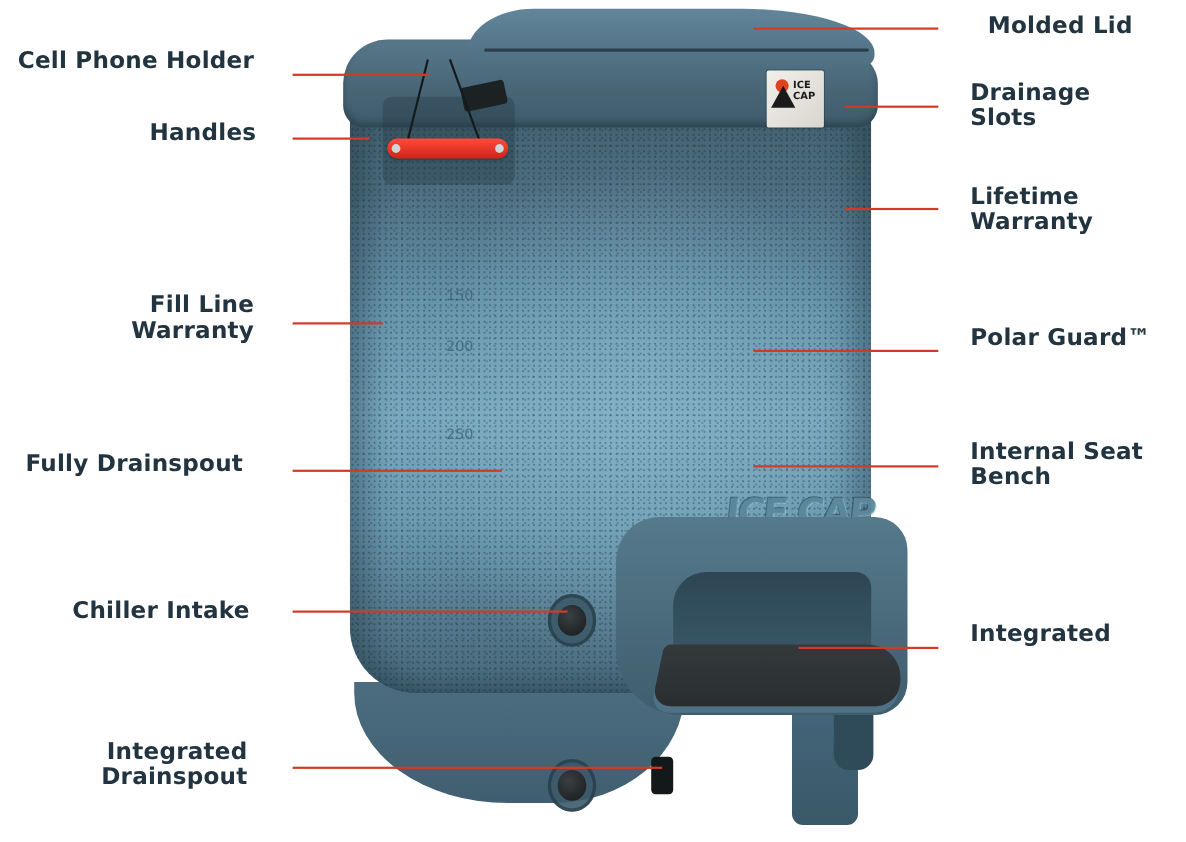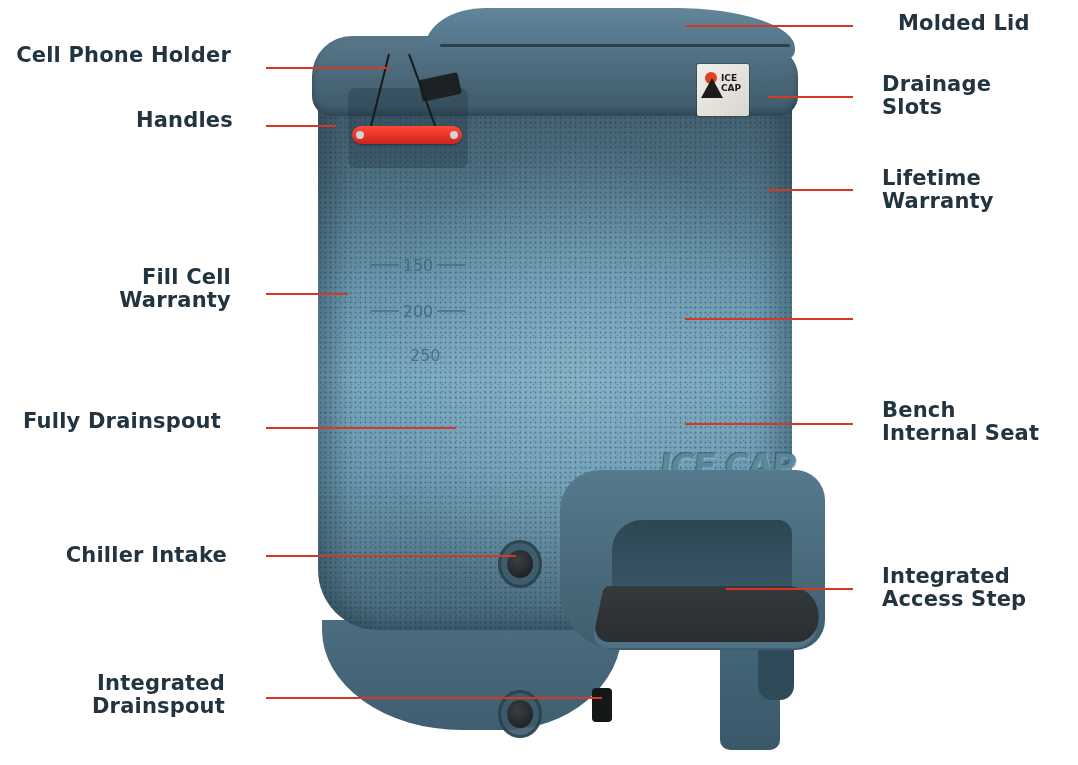--- a/index.html
+++ b/index.html
@@ -99,21 +99,21 @@
     position: absolute; width: 2px; background: #151a1c; transform-origin: top;
   }
   .phone-clip {
     position: absolute; left: 420px; top: 76px; width: 40px; height: 22px;
     background: #1c2124; border-radius: 3px; transform: rotate(-12deg);
   }
 
   .fill-mark {
     position: absolute; left: 370px; width: 96px; height: 14px;
     display: flex; align-items: center; gap: 4px;
-    color: rgba(60,95,115,0.75); font-size: 16px;
+    color: rgba(60,95,115,0.75); font-size: 13px; flex-direction: column;
   }
   .fill-mark .dash { flex: 1; height: 2px; background: rgba(60,95,115,0.55); }
 
   .emboss-logo {
     position: absolute; left: 660px; top: 446px;
     font-size: 34px; font-weight: bold; letter-spacing: -2px;
     color: rgba(95,140,160,0.85);
     text-shadow: -1px -1px 0 rgba(40,70,85,0.6), 1px 1px 0 rgba(160,200,215,0.5);
     transform: skewX(-6deg);
   }
@@ -242,21 +242,21 @@
 <div class="leader" style="left:685px; top:423px; width:168px;"></div>
 <div class="leader" style="left:726px; top:588px; width:127px;"></div>
 
 <div class="label left" style="right:847px; top:44px;margin-left:30px;">
   <span>Cell Phone Holder</span>
 </div>
 <div class="label left" style="right:845px; top:109px;">
   <span>Handles</span>
 </div>
 <div class="label left" style="right:847px; top:266px;">
-  <span>Fill Cell</span>
+  <span>Fill Line</span>
   <span>Warranty</span>
 </div>
 <div class="label left" style="right:857px; top:410px;">
   <span>Fully Drainspout</span>
 </div>
 <div class="label left" style="right:851px; top:544px;">
   <span>Chiller Intake</span>
 </div>
 <div class="label left" style="right:853px; top:672px;">
   <span>Integrated</span>
@@ -268,21 +268,21 @@
 </div>
 <div class="label right" style="left:882px; top:73px;">
   <span>Drainage</span>
   <span>Slots</span>
 </div>
 <div class="label right" style="left:882px; top:167px;">
   <span>Lifetime</span>
   <span>Warranty</span>
 </div>
 <div class="label right" style="left:882px; top:296px;">
+  <span>Polar Guard™</span>
 </div>
 <div class="label right" style="left:882px; top:399px;">
+  <span>Internal Seat</span>
   <span>Bench</span>
-  <span>Internal Seat</span>
 </div>
 <div class="label right" style="left:882px; top:565px;">
   <span>Integrated</span>
-  <span>Access Step</span>
 </div>
 
 </body></html>

